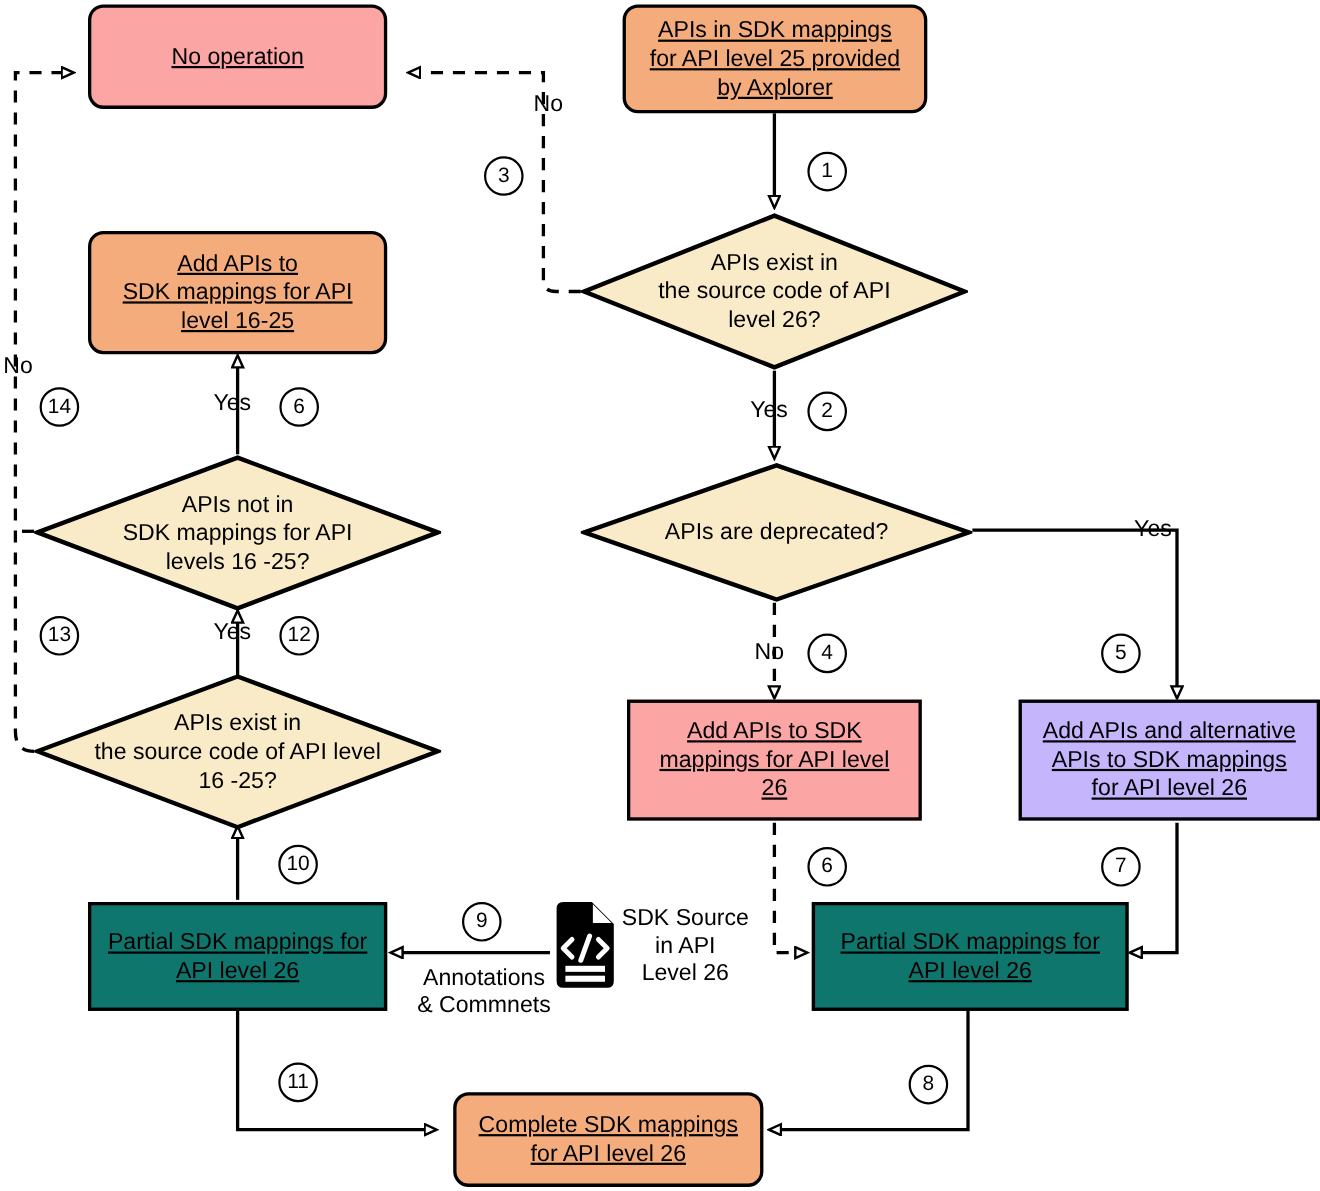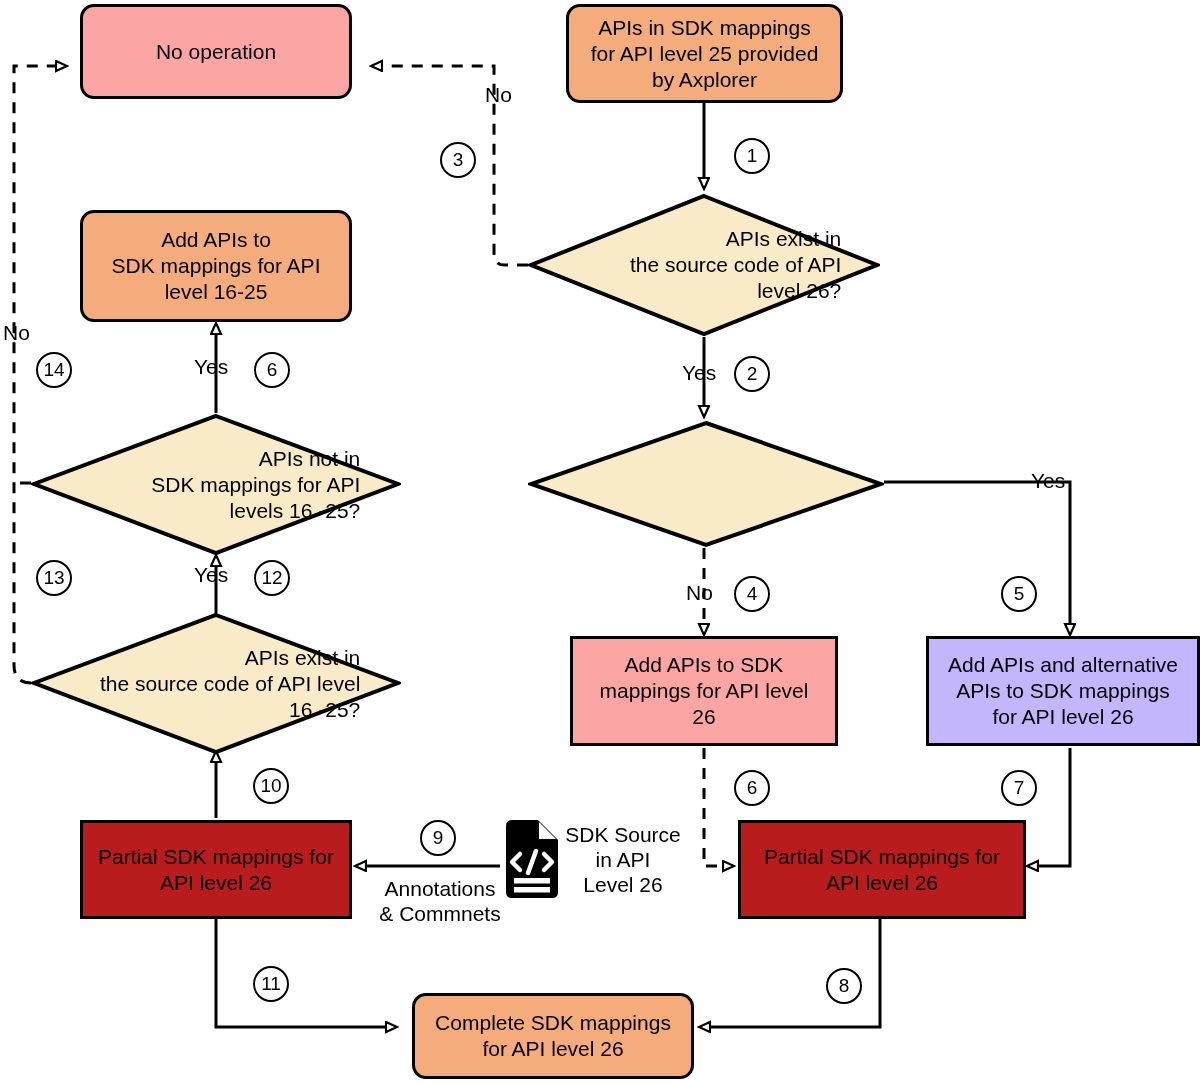--- a/index.html
+++ b/index.html
@@ -6,27 +6,27 @@
   body{font-family:"Liberation Sans",sans-serif;}
   #stage{position:relative;width:1200px;height:1083px;overflow:hidden;background:#fff;}
   #edges{position:absolute;left:0;top:0;width:1200px;height:1083px;}
 
   .node{position:absolute;box-sizing:border-box;border:3px solid #000;
         display:flex;align-items:center;justify-content:center;text-align:center;
         font-size:21px;line-height:26px;color:#000;}
   .node.rounded{border-radius:14px;}
   .node.orange{background:#f4ac7d;}
   .node.grey{background:#fca5a5;}
-  .node.blue{background:#b91c1c;}
+  .node.blue{background:#0f766e;}
   .node.green{background:#c4b5fd;}
-  .node .txt{padding:2px 8px;white-space:pre-line;}
+  .node .txt{padding:2px 8px;white-space:pre-line;text-decoration:underline;}
 
   .dia{position:absolute;display:flex;align-items:center;justify-content:center;}
   .dia svg{position:absolute;left:0;top:0;}
-  .dia .txt{position:relative;z-index:2;text-align:right;font-size:21px;
+  .dia .txt{position:relative;z-index:2;text-align:center;font-size:21px;
             line-height:26px;color:#000;white-space:pre-line;width:78%;}
 
   .lbl{position:absolute;font-size:21px;color:#000;white-space:pre-line;
        line-height:25px;}
   .lbl.center{text-align:center;}
 
   .cnum{position:absolute;width:32px;height:32px;border:2.5px solid #000;
         border-radius:50%;display:flex;align-items:center;justify-content:center;
         font-size:19px;color:#000;background:#fff;}
 
@@ -130,20 +130,21 @@
     </svg>
     <span class="txt">APIs exist in
 the source code of API
 level 26?</span>
   </div>
 
   <div class="dia" style="left:528px;top:420px;width:356px;height:128px;">
     <svg width="356" height="128" viewBox="0 0 356 128" xmlns="http://www.w3.org/2000/svg">
       <polygon points="178,3 353,64 178,125 3,64" fill="#faebc8" stroke="#000" stroke-width="4"></polygon>
     </svg>
+    <span class="txt">APIs are deprecated?</span>
   </div>
 
   <div class="dia" style="left:31px;top:413px;width:370px;height:143px;">
     <svg width="370" height="143" viewBox="0 0 370 143" xmlns="http://www.w3.org/2000/svg">
       <polygon points="185,3 367,71 185,140 3,71" fill="#faebc8" stroke="#000" stroke-width="4"></polygon>
     </svg>
     <span class="txt">APIs not in
 SDK mappings for API
 levels 16 -25?</span>
   </div>

